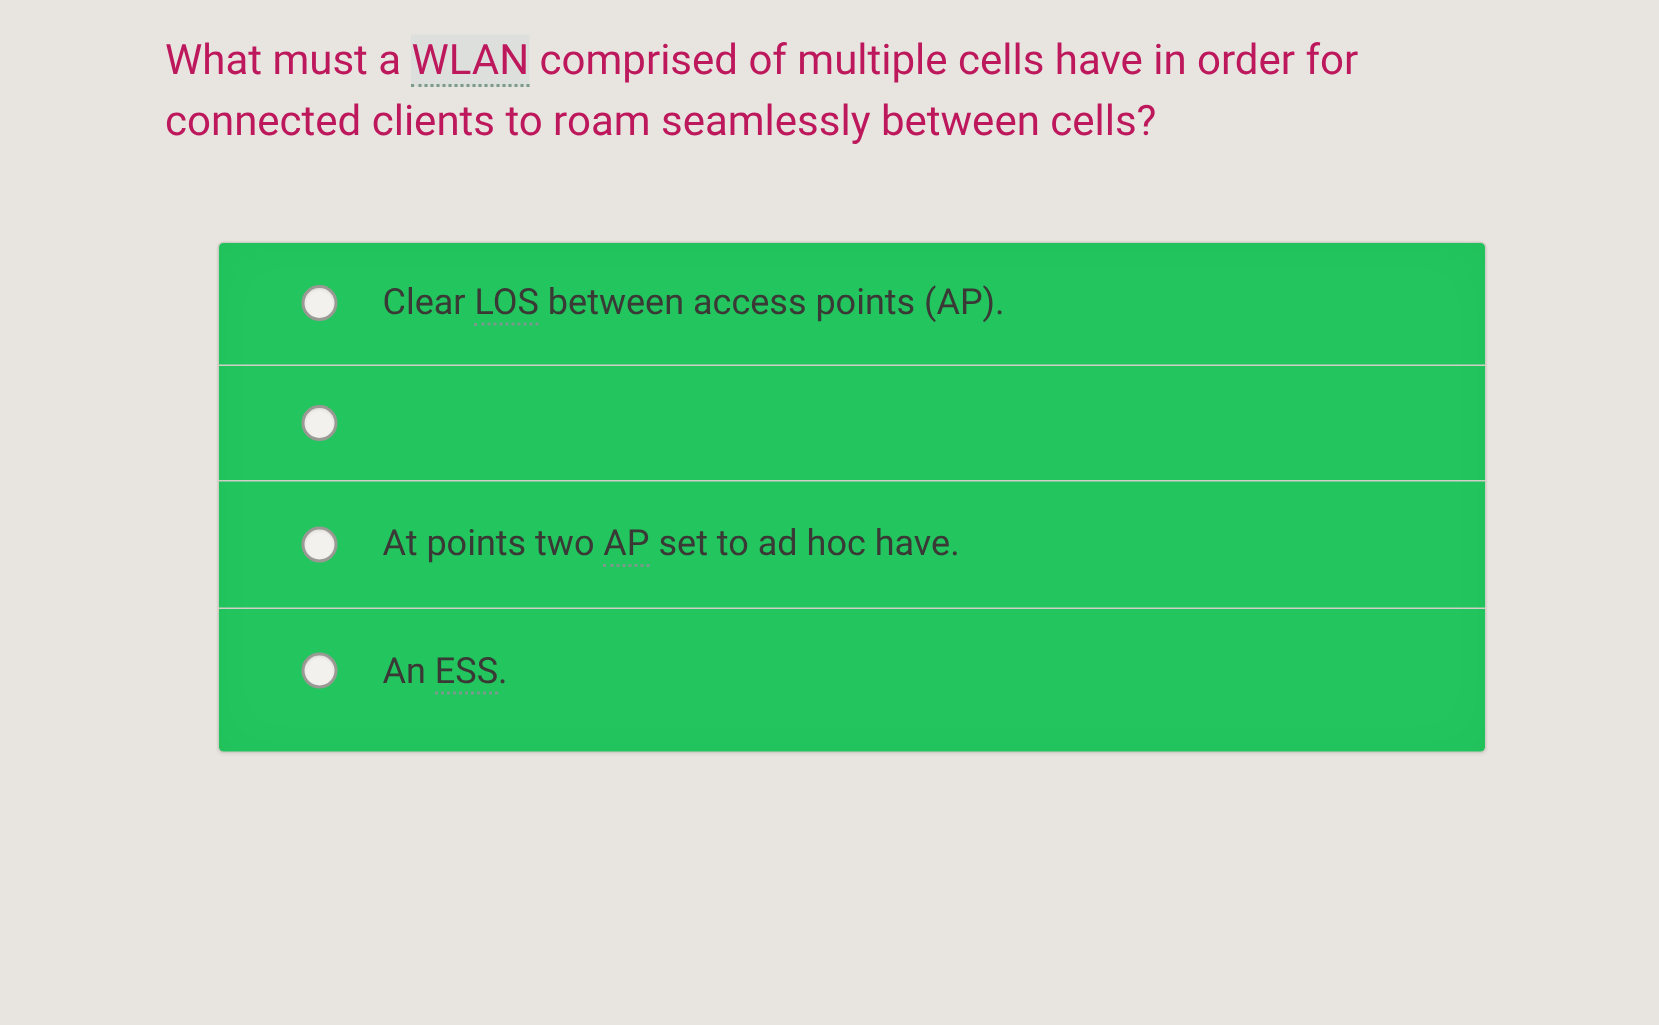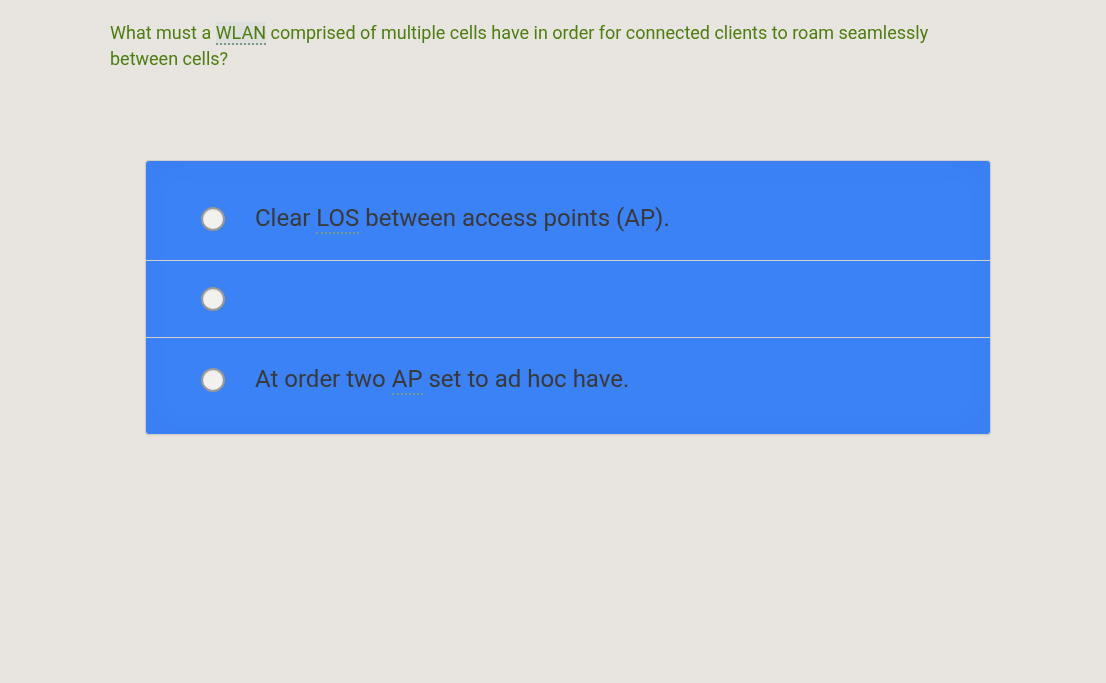--- a/index.html
+++ b/index.html
@@ -9,38 +9,38 @@
     height: 683px;
     background: #e8e5e0;
     font-family: -apple-system, BlinkMacSystemFont, "Segoe UI", Roboto, Helvetica, Arial, sans-serif;
     overflow: hidden;
   }
   .page {
     padding: 20px 110px 40px 110px;
     box-sizing: border-box;
   }
   .question {
-    font-size: 18px;
+    font-size: 28px;
     line-height: 1.45;
-    color: #4d7c0f;
+    color: #be185d;
     font-weight: 400;
-    margin-bottom: 88px;
+    margin-bottom: 60px;
   }
   .term {
     border-bottom: 2px dotted #7a9a8a;
     background: rgba(160,190,200,0.15);
   }
   .options-card {
-    background: #3b82f6;
+    background: #22c55e;
     border: 1px solid #d0cdc6;
     border-radius: 4px;
     box-shadow: 0 1px 2px rgba(0,0,0,0.05), inset 0 0 40px rgba(0,0,0,0.02);
     margin-left: 35px;
     margin-right: 5px;
-    padding: 34px 0 30px 0;
+    padding: 16px 0 30px 0;
   }
   .option-row {
     display: flex;
     align-items: center;
     padding: 26px 40px 26px 55px;
     border-bottom: 1px solid #d2cfc8;
   }
   .option-row:first-child {
     padding-top: 8px;
   }
@@ -86,20 +86,26 @@
       </div>
     </div>
 
     <div class="option-row">
       <div class="radio"></div>
     </div>
 
     <div class="option-row">
       <div class="radio"></div>
       <div class="option-text">
-        <span>At order two </span><span class="term2">AP</span><span> set to ad hoc have.</span>
+        <span>At points two </span><span class="term2">AP</span><span> set to ad hoc have.</span>
       </div>
     </div>
 
+    <div class="option-row">
+      <div class="radio"></div>
+      <div class="option-text">
+        <span>An </span><span class="term2">ESS</span><span>.</span>
+      </div>
+    </div>
 
   </div>
 
 </div>
 
 </body></html>

